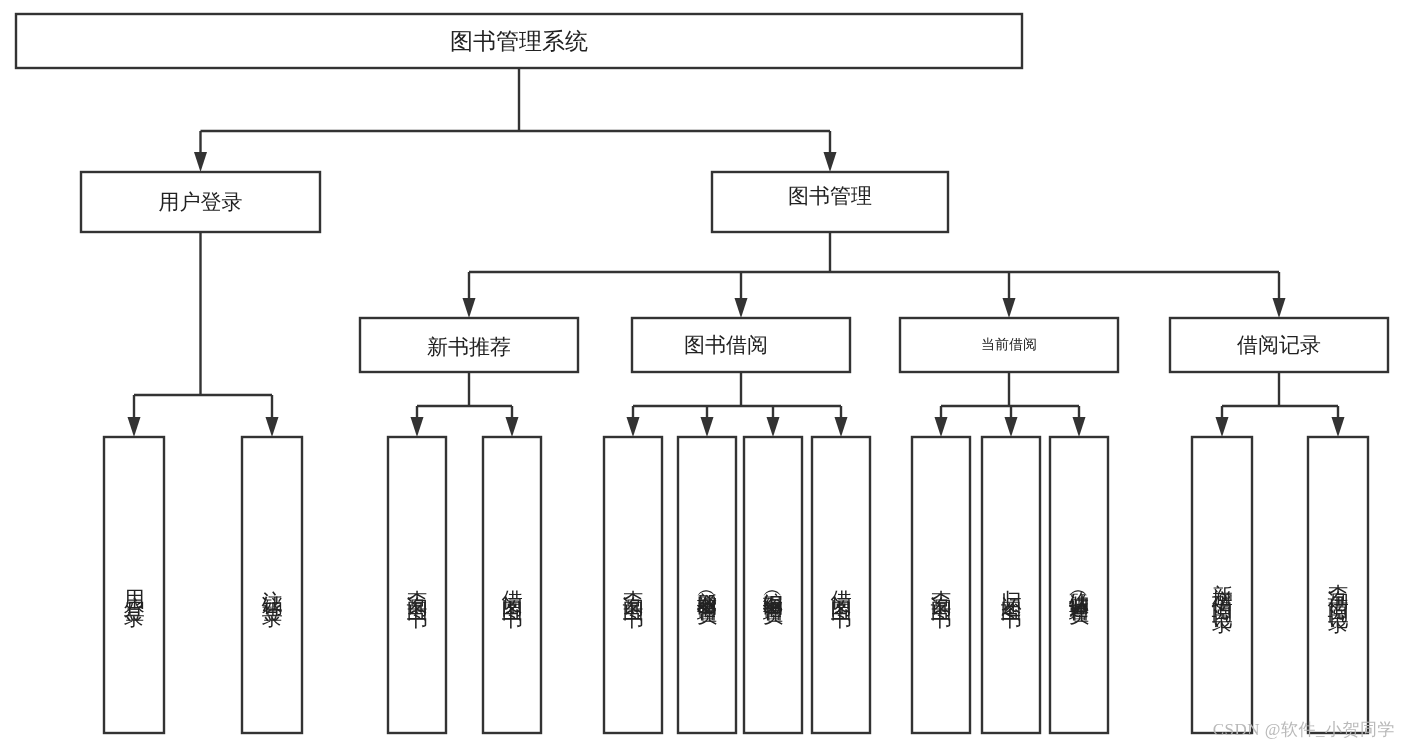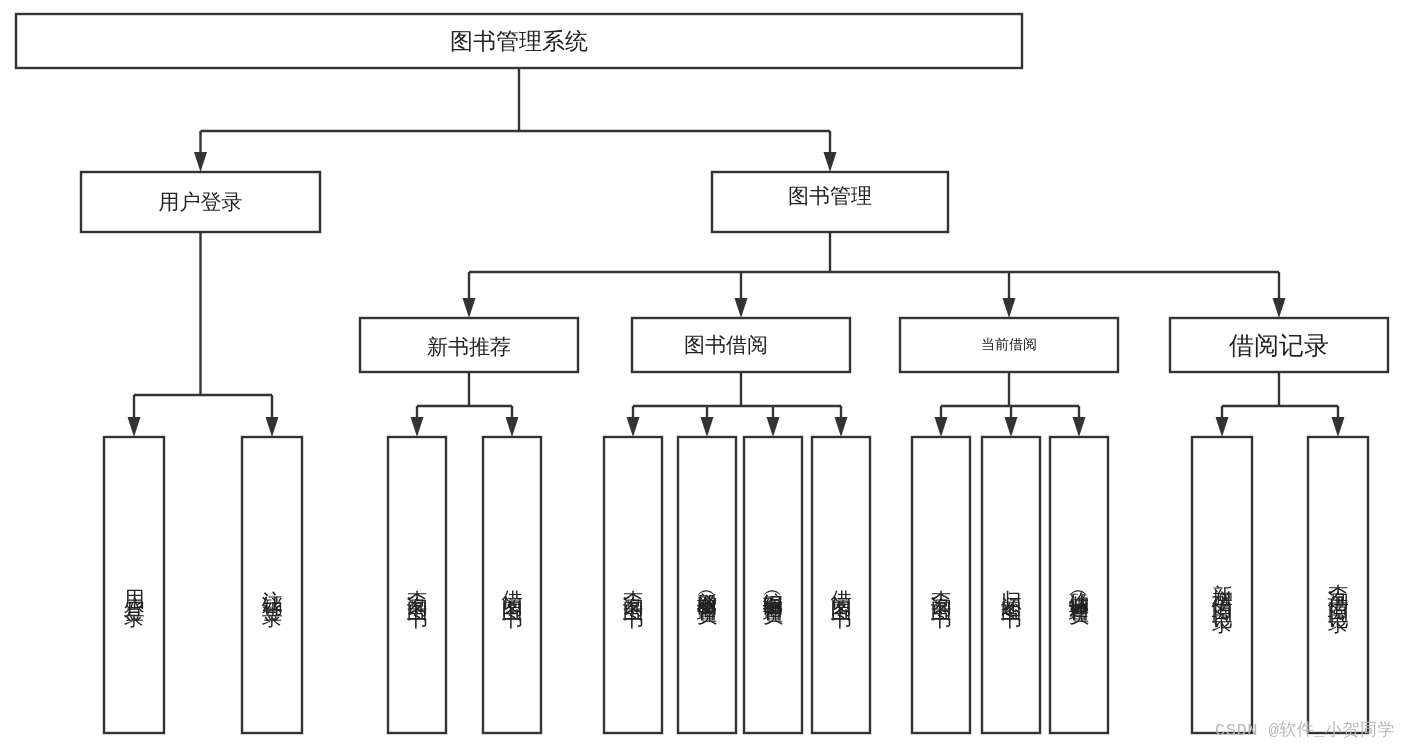--- a/index.html
+++ b/index.html
@@ -64,21 +64,21 @@
     display: flex;
     align-items: center;
     justify-content: center;
     white-space: nowrap;
     pointer-events: none;
   }
   .watermark {
     position: absolute;
     right: 10px;
     bottom: 6px;
-    font-family: Liberation Mono, monospace;
+    font-family: Liberation Serif, serif;
     font-size: 17px;
     color: #b9b9b9;
     letter-spacing: 0.5px;
     user-select: none;
     pointer-events: none;
   }
 </style>
 </head>
 <body>
 
@@ -177,21 +177,21 @@
       </g>
   </svg>
 
   <div id="label-layer">
       <div class="hlabel" style="left: 16px; top: 14px; width: 1006px; height: 54px; font-size: 23px;">图书管理系统</div>
       <div class="hlabel" style="left: 81px; top: 172px; width: 239px; height: 60px; font-size: 21px;">用户登录</div>
       <div class="hlabel" style="left: 712px; top: 172px; width: 236px; height: 48px; font-size: 21px;">图书管理</div>
       <div class="hlabel" style="left: 360px; top: 318px; width: 218px; height: 57px; font-size: 21px;">新书推荐</div>
       <div class="hlabel" style="left: 632px; top: 318px; width: 188px; height: 54px; font-size: 21px;">图书借阅</div>
       <div class="hlabel" style="left: 900px; top: 318px; width: 218px; height: 54px; font-size: 14px;">当前借阅</div>
-      <div class="hlabel" style="left: 1170px; top: 318px; width: 218px; height: 54px; font-size: 25px;">借阅记录</div>
+      <div class="hlabel" style="left: 1170px; top: 318px; width: 218px; height: 54px; font-size: 21px;">借阅记录</div>
       <div class="vlabel" style="left: 104px; top: 437px; width: 60px; height: 296px; font-size: 21px; letter-spacing: 6px;">用户登录</div>
       <div class="vlabel" style="left: 242px; top: 437px; width: 60px; height: 296px; font-size: 21px; letter-spacing: 6px;">注销登录</div>
       <div class="vlabel" style="left: 388px; top: 437px; width: 58px; height: 296px; font-size: 21px; letter-spacing: 6px;">查询图书</div>
       <div class="vlabel" style="left: 483px; top: 437px; width: 58px; height: 296px; font-size: 21px; letter-spacing: 6px;">借阅图书</div>
       <div class="vlabel" style="left: 604px; top: 437px; width: 58px; height: 296px; font-size: 21px; letter-spacing: 6px;">查询图书</div>
       <div class="vlabel" style="left: 678px; top: 437px; width: 58px; height: 296px; font-size: 20px; letter-spacing: 2px;">新增图书（管理员）</div>
       <div class="vlabel" style="left: 744px; top: 437px; width: 58px; height: 296px; font-size: 20px; letter-spacing: 2px;">编辑图书（管理员）</div>
       <div class="vlabel" style="left: 812px; top: 437px; width: 58px; height: 296px; font-size: 21px; letter-spacing: 6px;">借阅图书</div>
       <div class="vlabel" style="left: 912px; top: 437px; width: 58px; height: 296px; font-size: 21px; letter-spacing: 6px;">查询图书</div>
       <div class="vlabel" style="left: 982px; top: 437px; width: 58px; height: 296px; font-size: 21px; letter-spacing: 6px;">归还图书</div>

